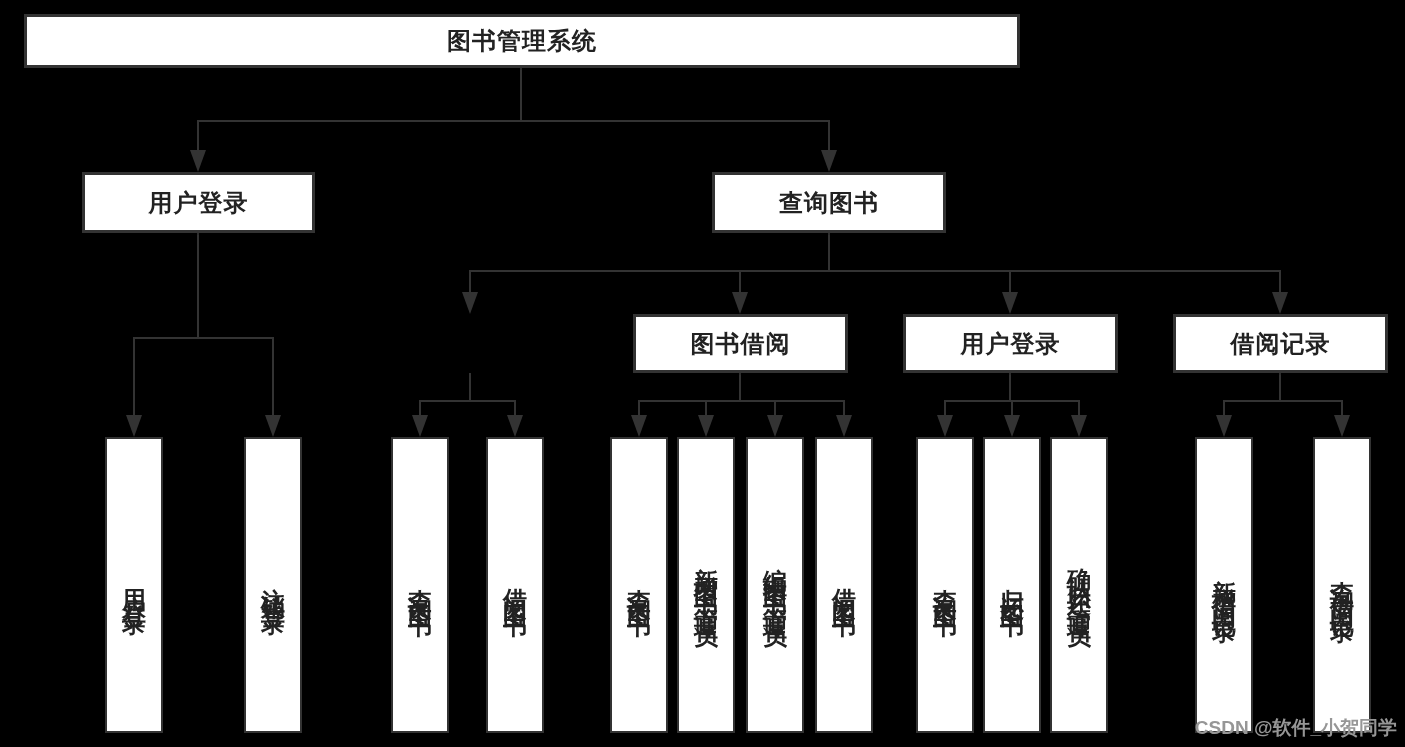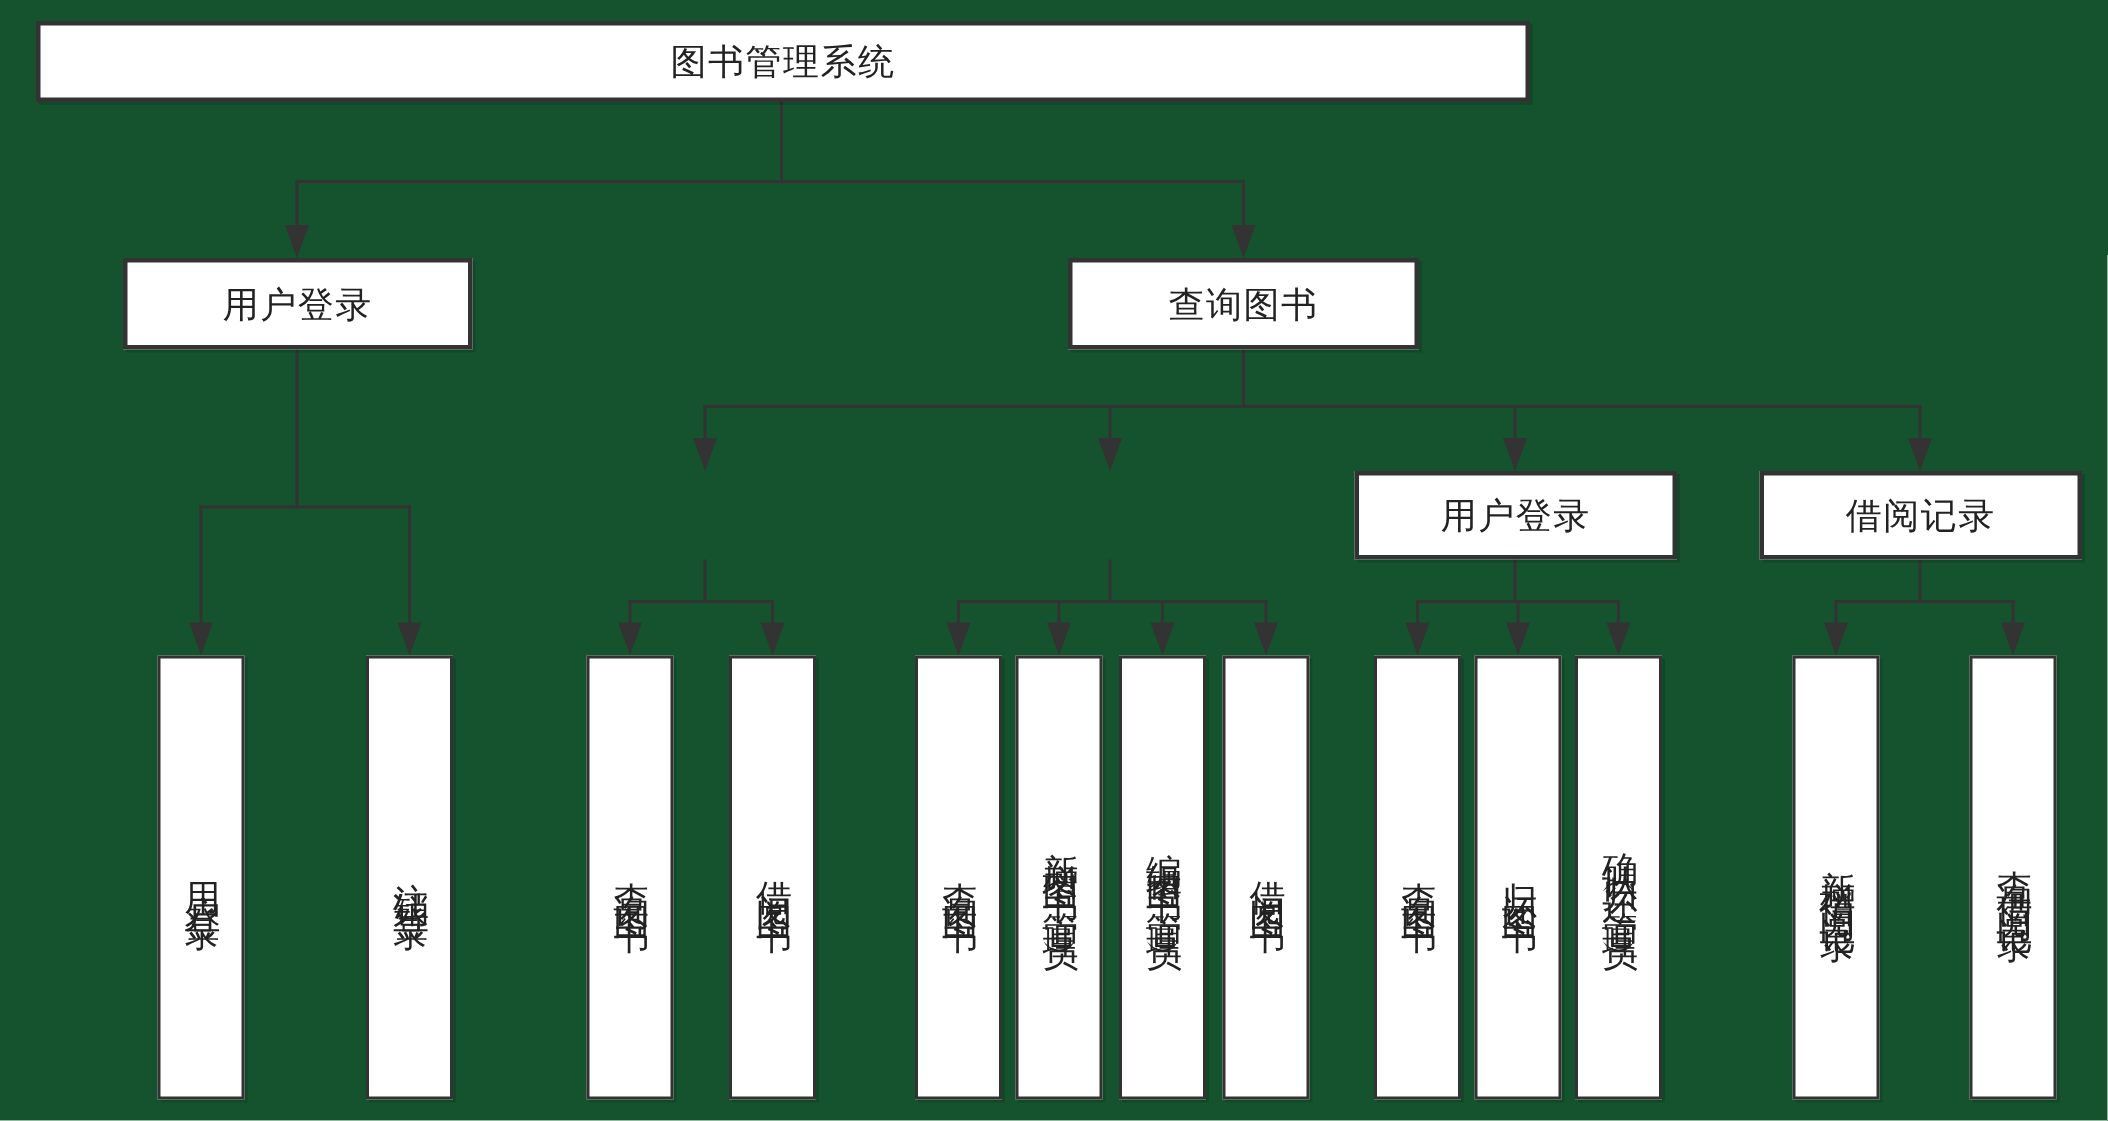--- a/index.html
+++ b/index.html
@@ -1,22 +1,23 @@
 <!DOCTYPE html>
 <html><head>
 <meta charset="utf-8">
 <style>
   html,body{margin:0;padding:0;background:#ffffff;}
   #canvas{
     position:relative;
     width:1405px;height:747px;
-    background:#14532d;
+    background:#000000;
     overflow:hidden;
     font-family:"Liberation Sans","DejaVu Sans",sans-serif;
     color:#222222;
+    font-weight:bold;
   }
   .box{
     position:absolute;
     background:#ffffff;
     border:3px solid #333333;
     box-sizing:border-box;
     display:flex;
     align-items:center;
     justify-content:center;
     box-shadow:2px 2px 0 rgba(0,0,0,0.12);
@@ -55,20 +56,21 @@
 </head>
 <body>
 
 <div id="canvas">
 
   <div class="box h" style="left:24px;top:14px;width:996px;height:54px">图书管理系统</div>
 
   <div class="box h" style="left:82px;top:172px;width:233px;height:61px">用户登录</div>
   <div class="box h" style="left:712px;top:172px;width:234px;height:61px">查询图书</div>
 
+  <div class="box h" style="left:633px;top:314px;width:215px;height:59px">图书借阅</div>
   <div class="box h" style="left:903px;top:314px;width:215px;height:59px">用户登录</div>
   <div class="box h" style="left:1173px;top:314px;width:215px;height:59px">借阅记录</div>
 
   <div class="box v" style="left:105px;top:437px;width:58px;height:296px">用户登录</div>
   <div class="box v" style="left:244px;top:437px;width:58px;height:296px">注销登录</div>
 
   <div class="box v" style="left:391px;top:437px;width:58px;height:296px">查询图书</div>
   <div class="box v" style="left:486px;top:437px;width:58px;height:296px">借阅图书</div>
 
   <div class="box v" style="left:610px;top:437px;width:58px;height:296px">查询图书</div>
@@ -76,20 +78,21 @@
   <div class="box v" style="left:746px;top:437px;width:58px;height:296px">编辑图书（管理员）</div>
   <div class="box v" style="left:815px;top:437px;width:58px;height:296px">借阅图书</div>
 
   <div class="box v" style="left:916px;top:437px;width:58px;height:296px">查询图书</div>
   <div class="box v" style="left:983px;top:437px;width:58px;height:296px">归还图书</div>
   <div class="box v" style="left:1050px;top:437px;width:58px;height:296px">确认归还（管理员）</div>
 
   <div class="box v" style="left:1195px;top:437px;width:58px;height:296px">新增借阅记录</div>
   <div class="box v" style="left:1313px;top:437px;width:58px;height:296px">查询借阅记录</div>
 
+  <div id="watermark">CSDN @软件_小贺同学</div>
 <div class="vline" style="left: 520px; top: 68px; height: 54px;"></div>
     <div class="hline" style="left: 197px; top: 120px; width: 633px;"></div>
     <div class="vline" style="left: 197px; top: 120px; height: 32px;"></div>
     <div class="arrow" style="left: 190px; top: 150px;"></div>
     <div class="vline" style="left: 828px; top: 120px; height: 32px;"></div>
     <div class="arrow" style="left: 821px; top: 150px;"></div>
     <div class="vline" style="left: 197px; top: 233px; height: 106px;"></div>
     <div class="hline" style="left: 133px; top: 337px; width: 141px;"></div>
     <div class="vline" style="left: 133px; top: 337px; height: 80px;"></div>
     <div class="arrow" style="left: 126px; top: 415px;"></div>

